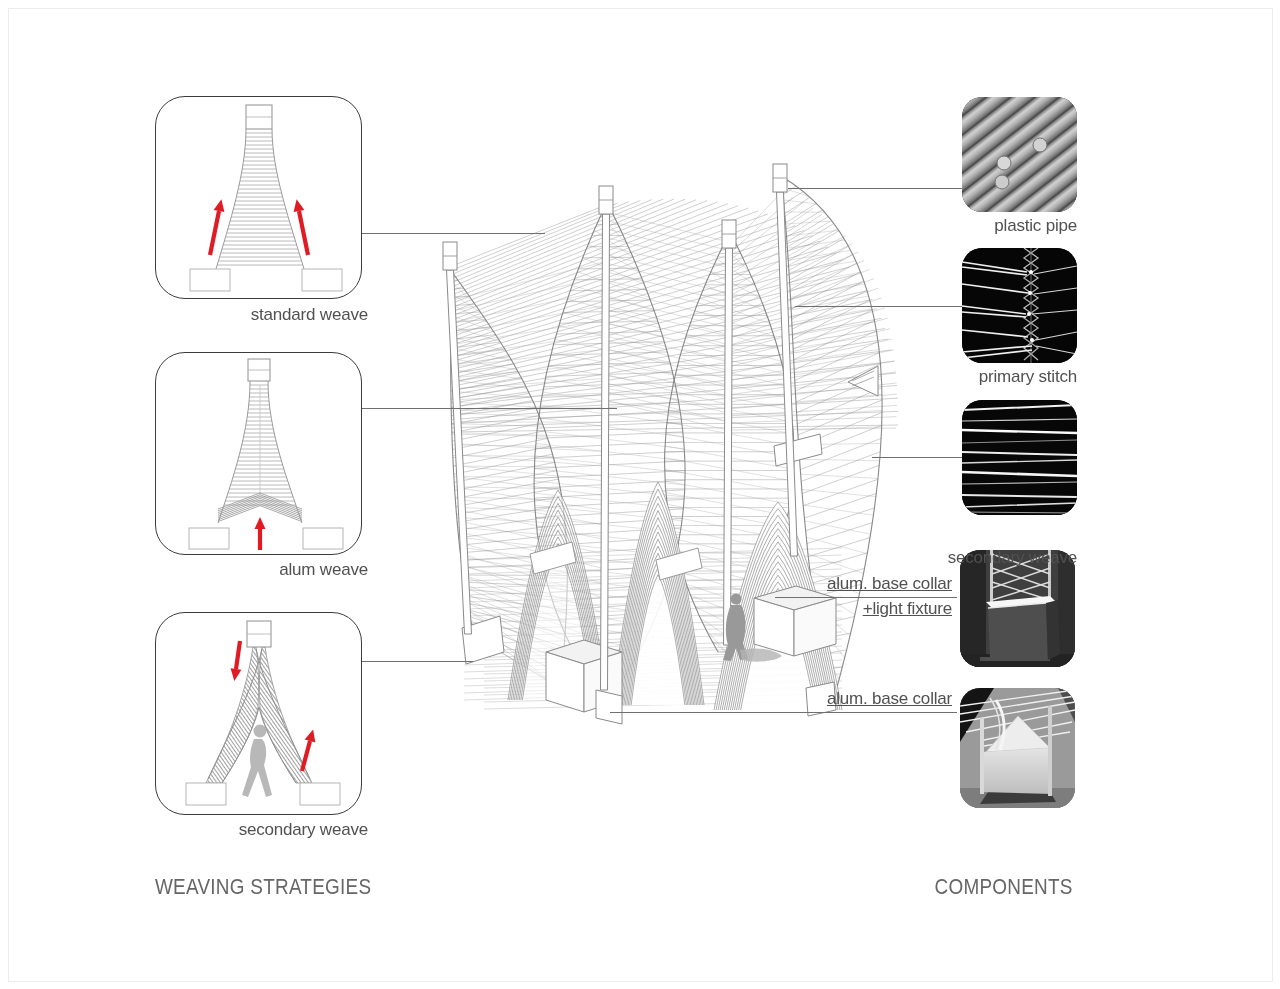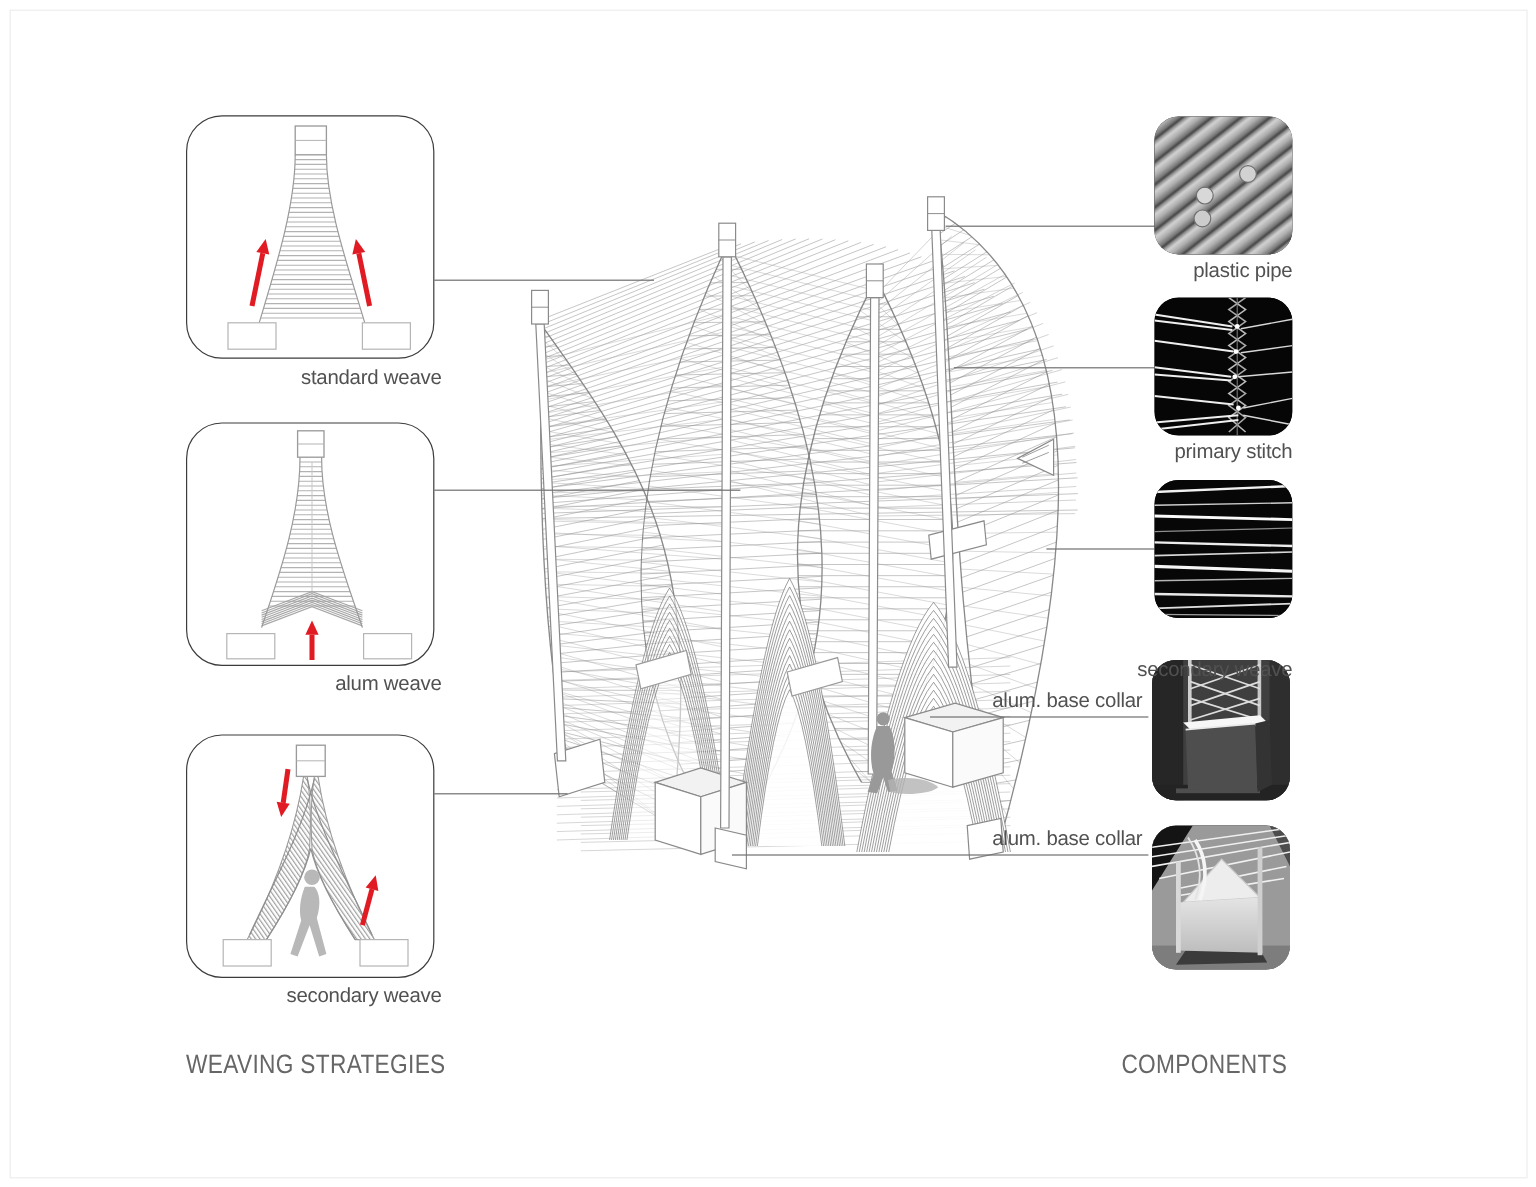--- a/index.html
+++ b/index.html
@@ -6,21 +6,21 @@
   #canvas{position:relative;width:1280px;height:989px;background:#fff;overflow:hidden;
           font-family:"Liberation Sans",sans-serif;}
   .frame{position:absolute;left:8px;top:8px;right:7px;bottom:7px;border:1px solid #ededed;pointer-events:none;}
   #structure{position:absolute;left:0;top:0;width:1280px;height:989px;}
   .sbox{position:absolute;left:155px;width:205px;height:201px;border:1.6px solid #3c3c3c;
         border-radius:30px;background:#fff;}
   .sbox svg{position:absolute;left:0;top:0;width:100%;height:100%;}
   .lbl{position:absolute;font-size:17px;color:#515151;letter-spacing:-0.2px;text-align:right;white-space:nowrap;}
   .lbl.left-col{right:912px;width:220px;}
   .lbl.comp{right:203px;width:220px;text-align:right;}
-  .lbl.comp-far{right:328px;width:260px;}
+  .lbl.comp-far{right:328px;width:260px;text-decoration:underline;}
   .leader{position:absolute;height:1px;background:#6f6f6f;}
   .section-title{position:absolute;font-size:22px;color:#666;letter-spacing:.3px;white-space:nowrap;}
   .section-title.left{left:155px;top:874px;transform:scaleX(.86);transform-origin:left center;}
   .section-title.right{right:207px;top:874px;transform:scaleX(.86);transform-origin:right center;}
   .photo{position:absolute;width:115px;border-radius:20px;overflow:hidden;background:#111;}
   .photo svg{display:block;width:100%;height:100%;}
 </style>
 </head>
 <body>
 
@@ -876,16 +876,17 @@
       <polygon points="22,64 90,60 92,106 20,104" fill="url(#lg5)"></polygon>
       <rect x="20" y="30" width="4" height="76" fill="#d9d9d9"></rect>
       <rect x="88" y="18" width="4" height="90" fill="#cfcfcf"></rect>
     </svg>
   </div>
 
   <div class="lbl comp" style="top:216px">plastic pipe</div>
   <div class="lbl comp" style="top:367px">primary stitch</div>
   <div class="lbl comp" style="top:548px">secondary weave</div>
   <div class="lbl comp-far" style="top:574px">alum. base collar</div>
+  <div class="lbl comp-far" style="top:599px">+light fixture</div>
   <div class="lbl comp-far" style="top:689px">alum. base collar</div>
 
   <div class="section-title right">COMPONENTS</div>
 </div>
 
 </body></html>

